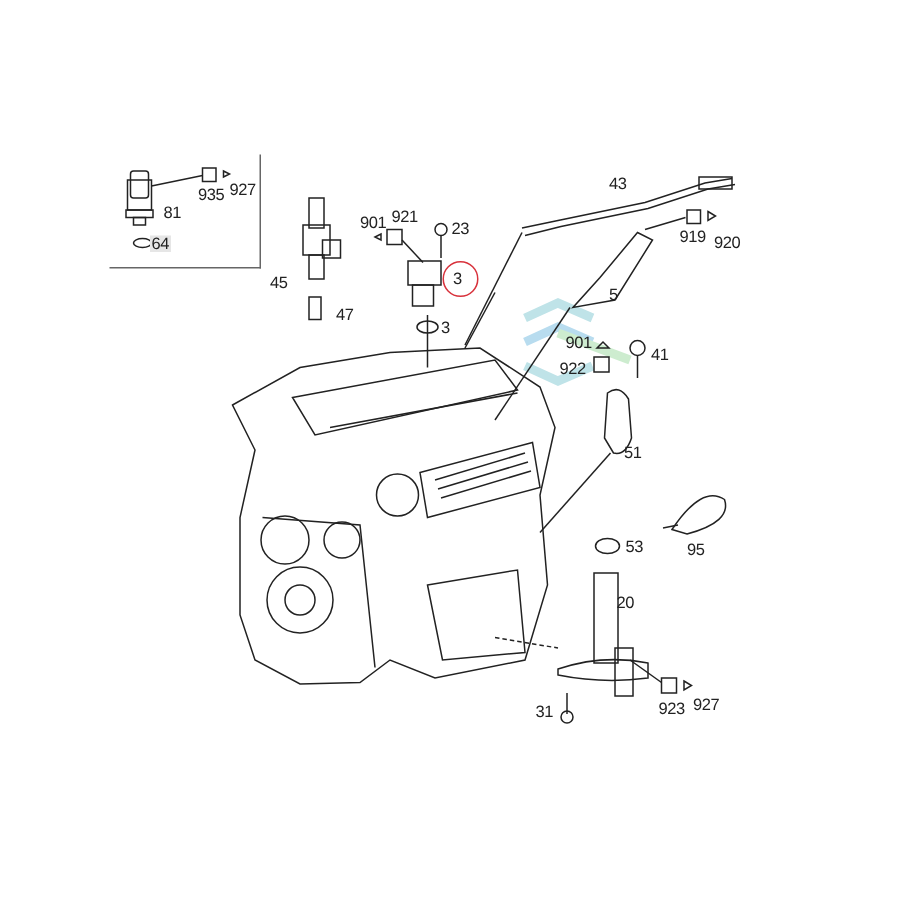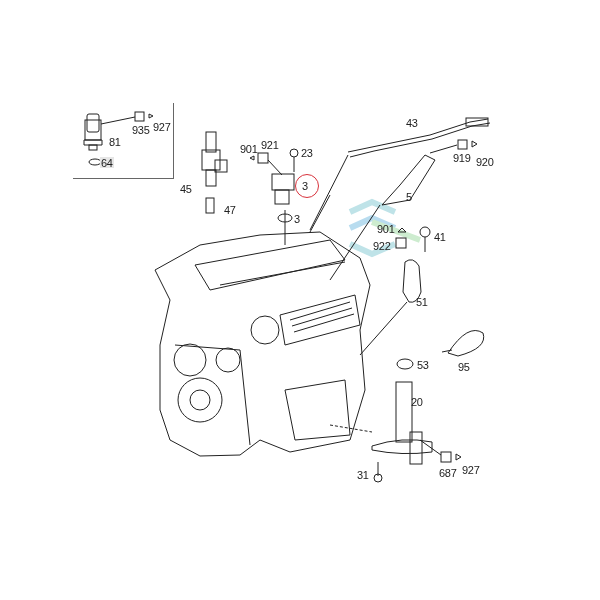--- a/index.html
+++ b/index.html
@@ -133,17 +133,17 @@
   <span class="lbl" style="left:453px;top:153px">919</span>
   <span class="lbl" style="left:476px;top:157px">920</span>
   <span class="lbl" style="left:406px;top:192px">5</span>
   <span class="lbl" style="left:377px;top:224px">901</span>
   <span class="lbl" style="left:373px;top:241px">922</span>
   <span class="lbl" style="left:434px;top:232px">41</span>
   <span class="lbl" style="left:416px;top:297px">51</span>
   <span class="lbl" style="left:417px;top:360px">53</span>
   <span class="lbl" style="left:458px;top:362px">95</span>
   <span class="lbl" style="left:411px;top:397px">20</span>
-  <span class="lbl" style="left:439px;top:468px">687</span>
+  <span class="lbl" style="left:439px;top:468px">923</span>
   <span class="lbl" style="left:462px;top:465px">927</span>
   <span class="lbl" style="left:357px;top:470px">31</span>
 
 </div>
 
 </body></html>

